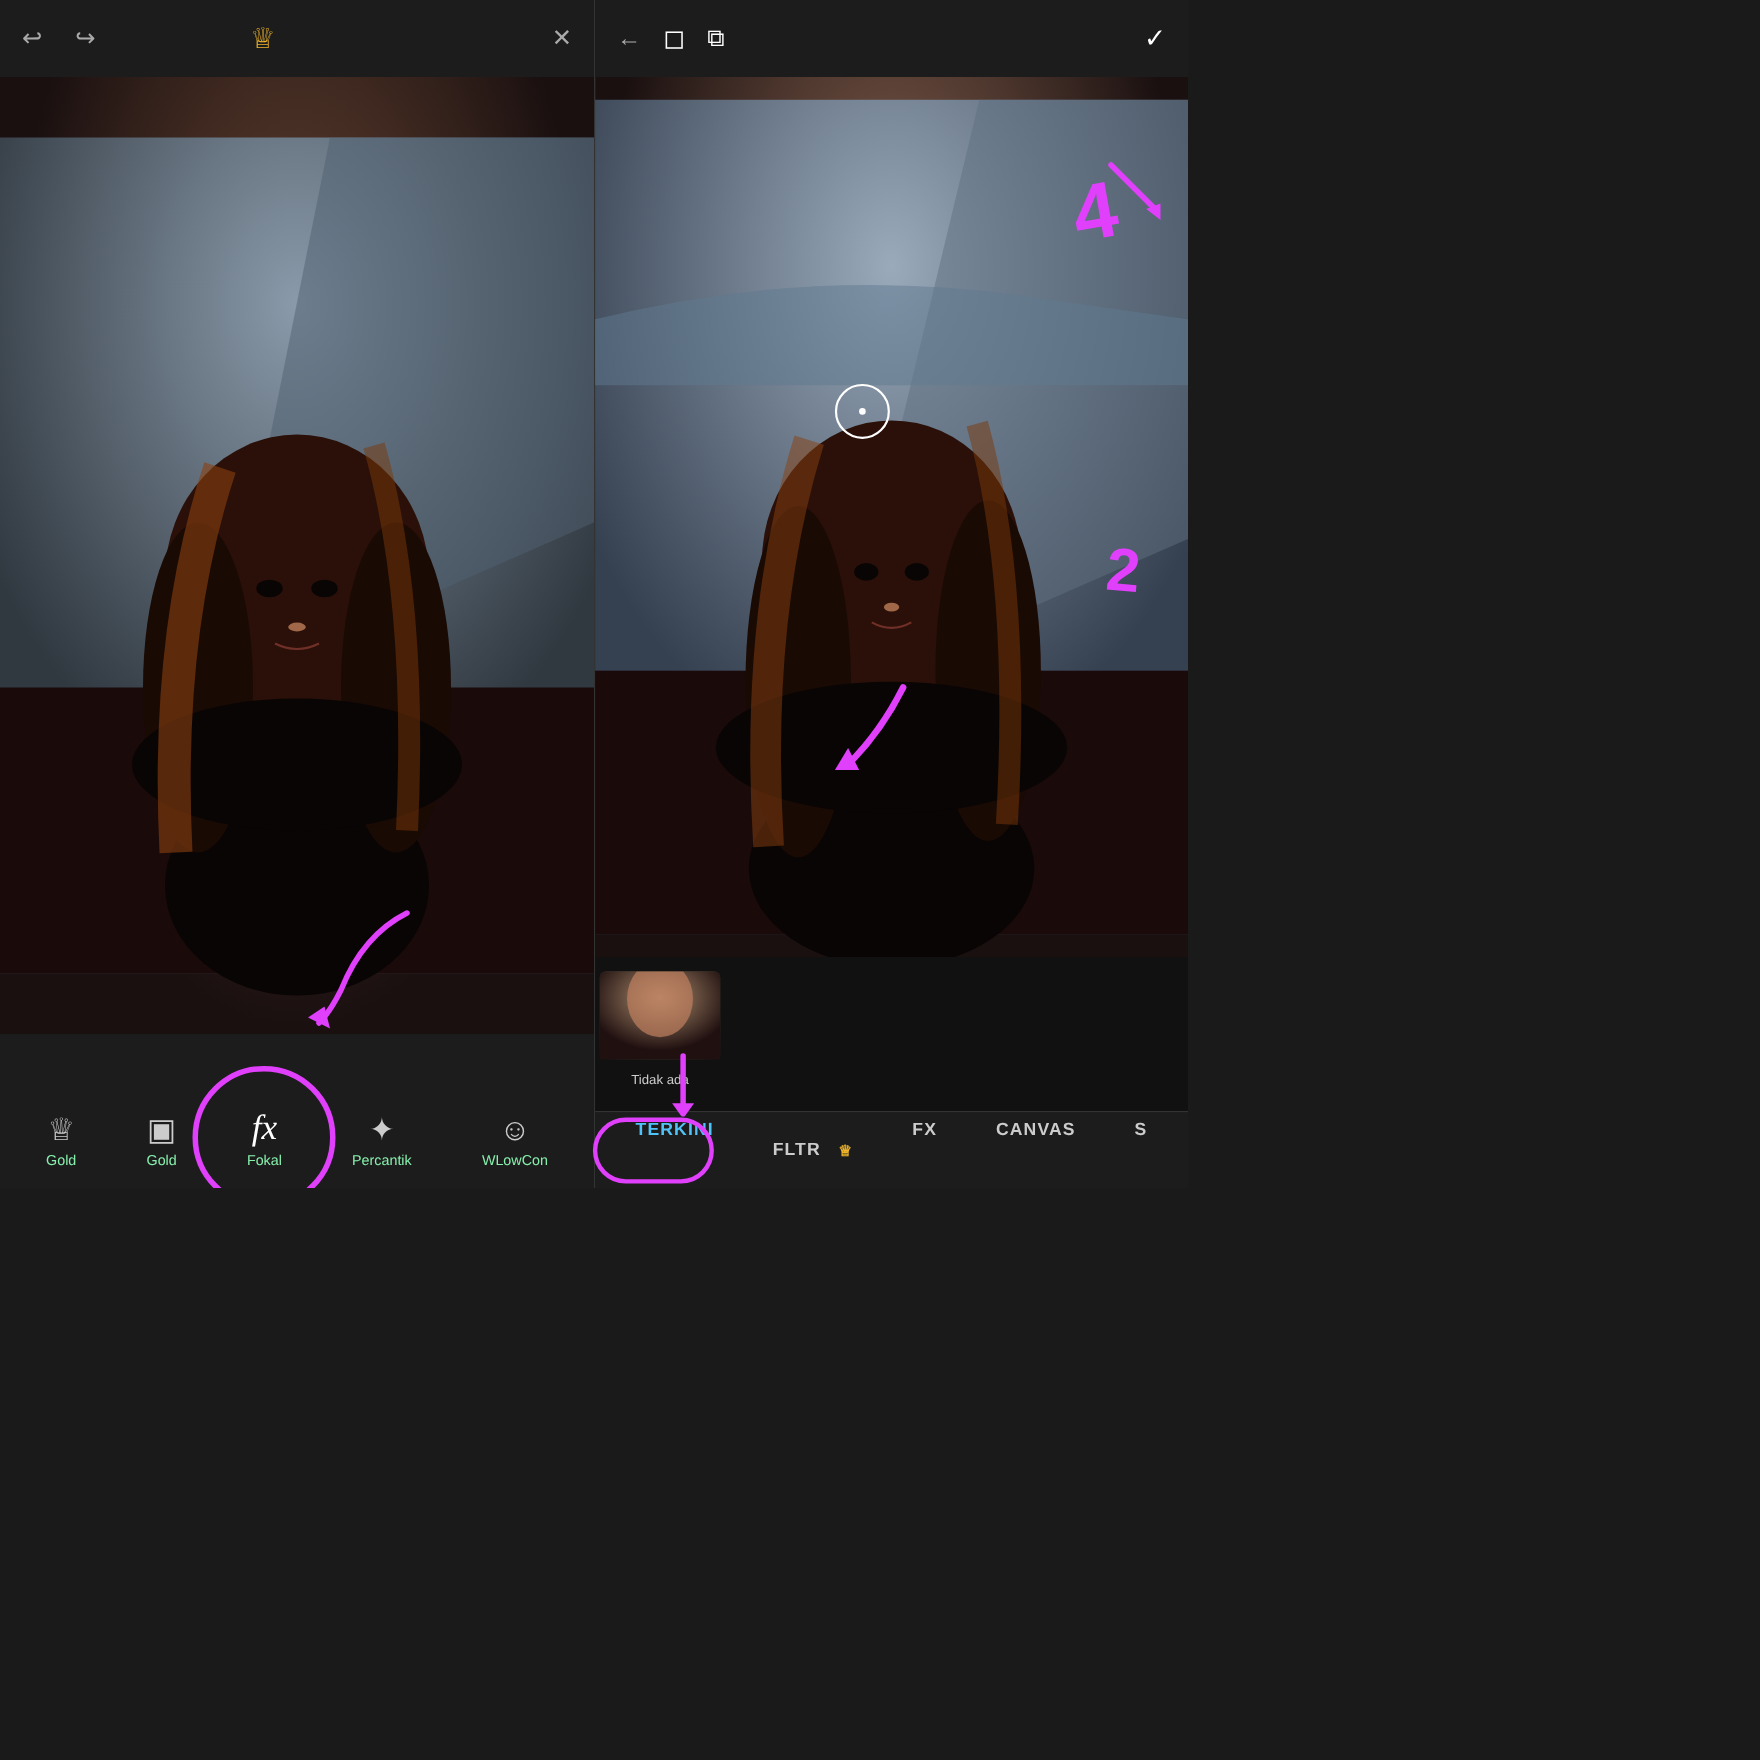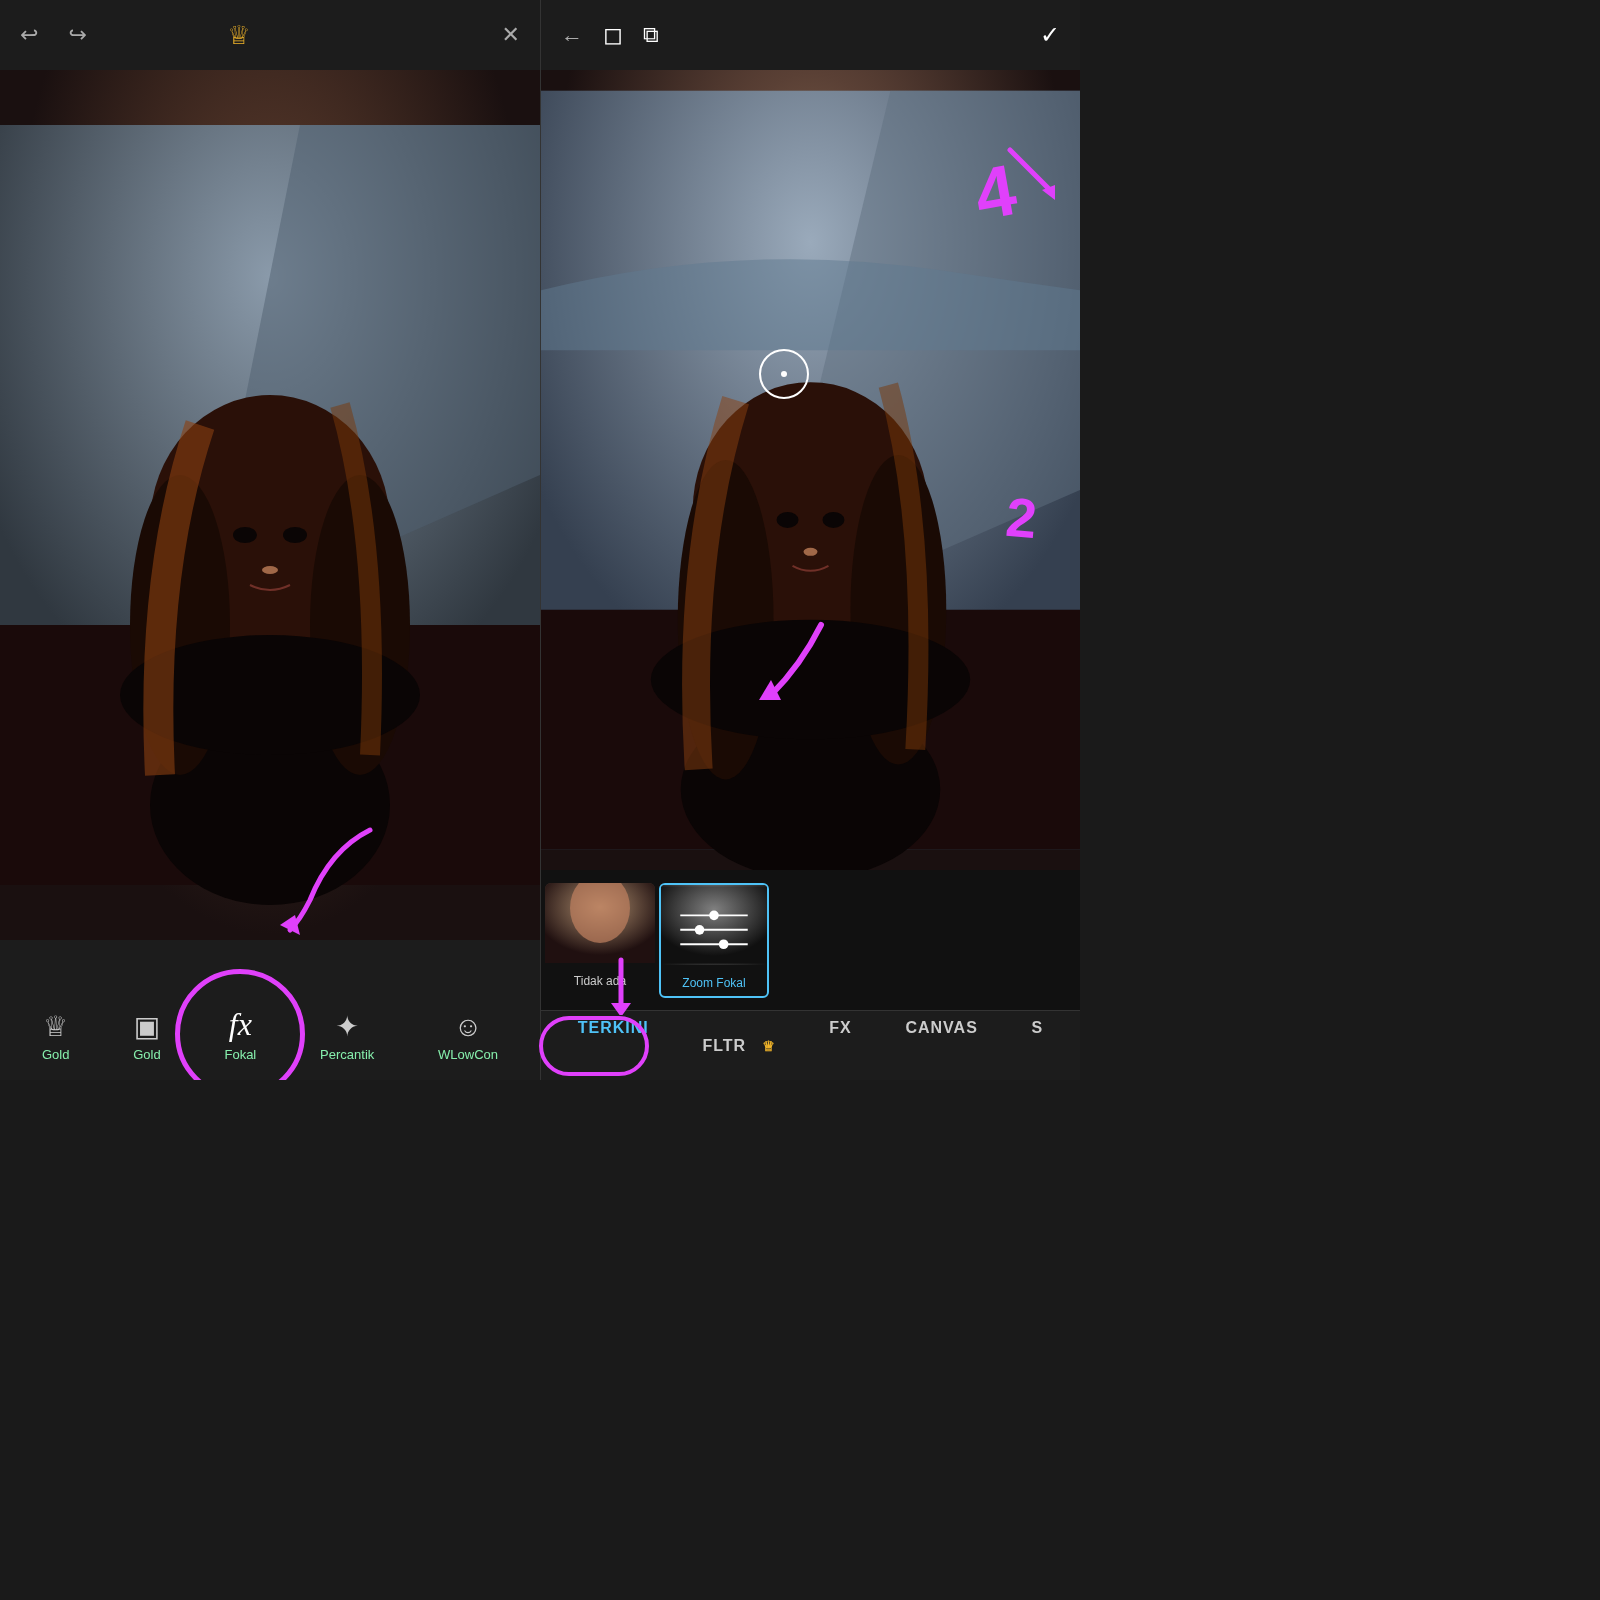--- a/index.html
+++ b/index.html
@@ -520,41 +520,20 @@
               <stop offset="100%" stop-color="#201010"></stop>
             </radialGradient>
           </defs>
           <rect width="110" height="80" fill="url(#f1g)"></rect>
           <ellipse cx="55" cy="25" rx="30" ry="35" fill="#c08060" opacity="0.7"></ellipse>
         </svg>
       </div>
       <div class="filter-name">Tidak ada</div>
     </div>
 
-    <div class="filter-item selected">
-      <div class="filter-thumb filter-thumb-2">
-        <svg viewBox="0 0 110 80" style="width:110px;height:80px;">
-          <defs>
-            <radialGradient id="f2g" cx="50%" cy="30%" r="60%">
-              <stop offset="0%" stop-color="#808080"></stop>
-              <stop offset="100%" stop-color="#101010"></stop>
-            </radialGradient>
-          </defs>
-          <rect width="110" height="80" fill="url(#f2g)"></rect>
-
-          <line x1="20" y1="30" x2="90" y2="30" stroke="#fff" stroke-width="2"></line>
-          <circle cx="55" cy="30" r="5" fill="#fff"></circle>
-          <line x1="20" y1="45" x2="90" y2="45" stroke="#fff" stroke-width="2"></line>
-          <circle cx="40" cy="45" r="5" fill="#fff"></circle>
-          <line x1="20" y1="60" x2="90" y2="60" stroke="#fff" stroke-width="2"></line>
-          <circle cx="65" cy="60" r="5" fill="#fff"></circle>
-        </svg>
-      </div>
-      <div class="filter-name selected-text">Zoom Fokal</div>
-    </div>
 
 
   </div>
 
   <div class="bottom-tabs" style="position:relative;">
     <div class="terkini-circle"></div>
     <span class="bottom-tab active">TERKINI</span>
     <span class="bottom-tab with-crown">
       <span>FLTR</span>
       <span class="tab-crown">♕</span>

